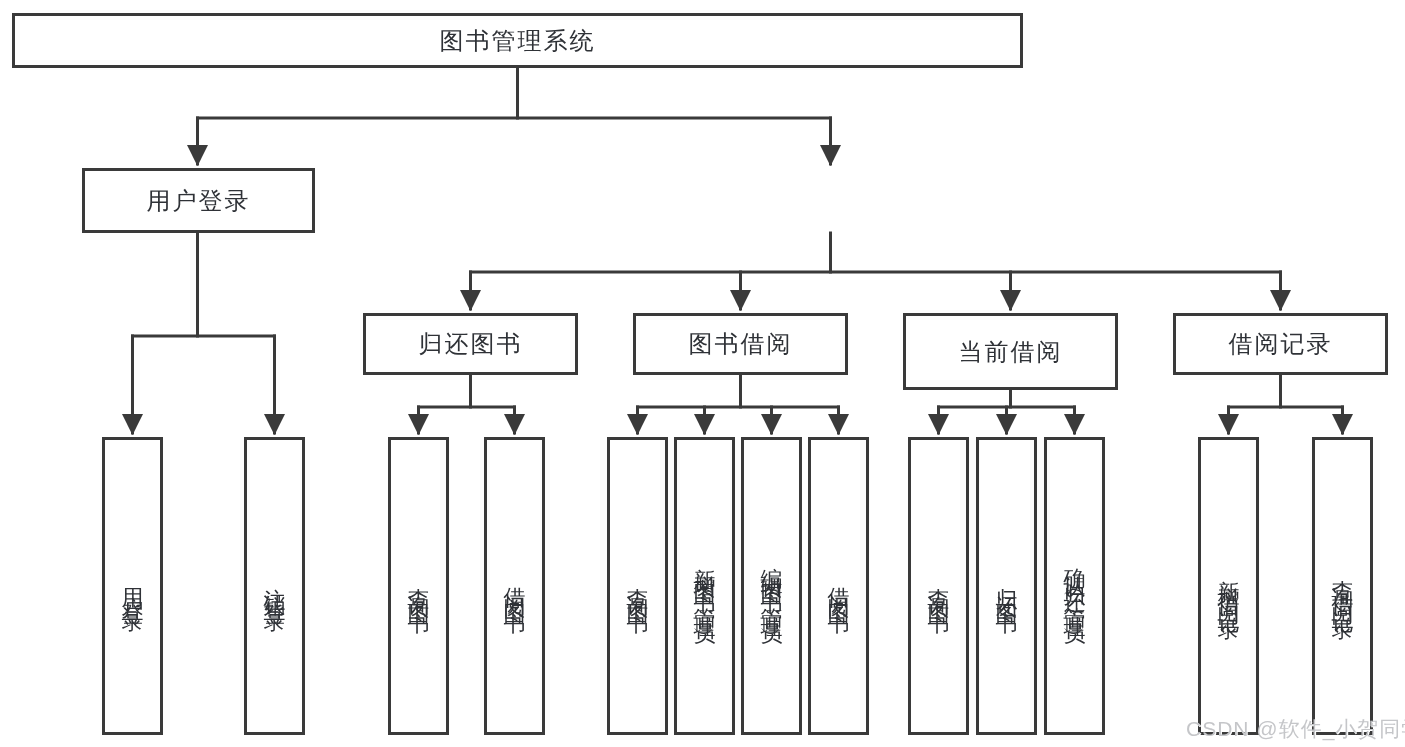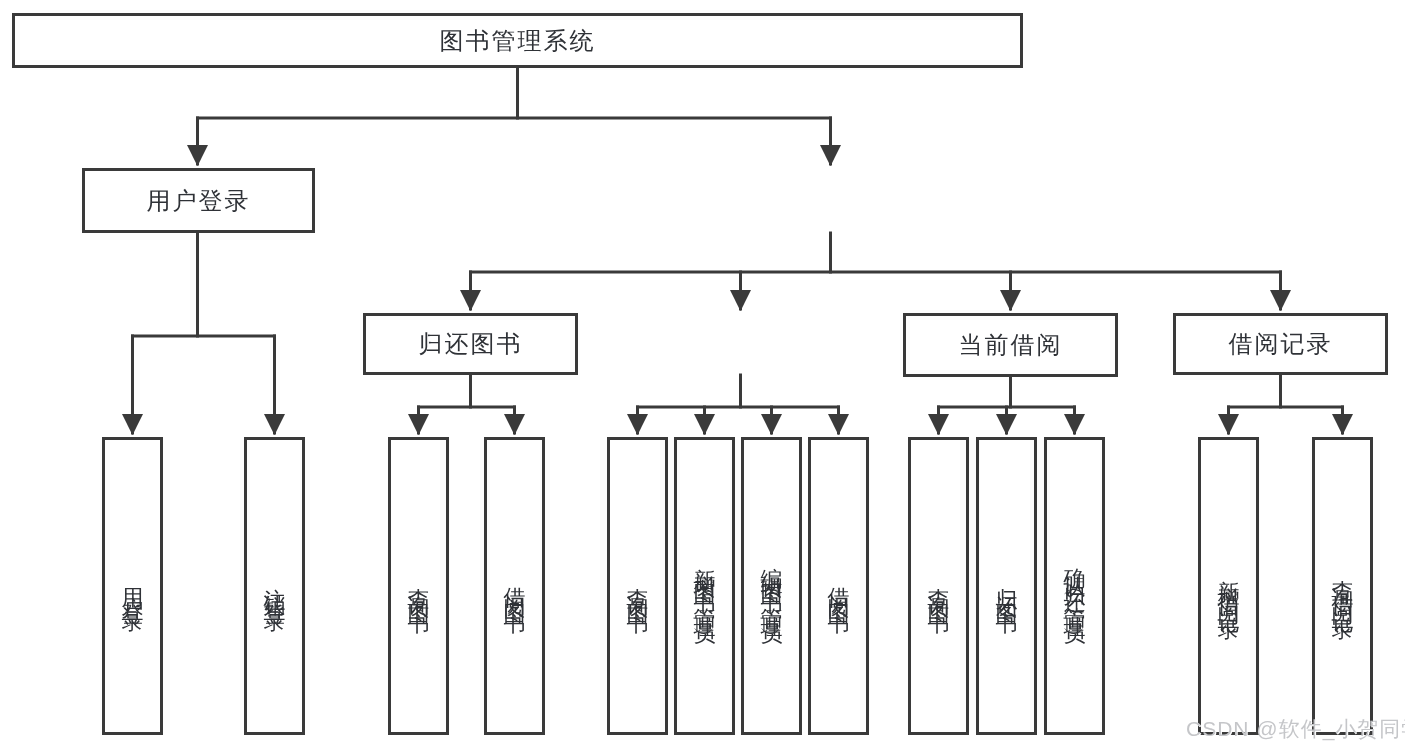--- a/index.html
+++ b/index.html
@@ -114,21 +114,22 @@
       <path d="M1228.5,407 V433" marker-end="url(#arrow)"></path>
       <path d="M1342.5,407 V433" marker-end="url(#arrow)"></path>
     </g>
   </svg>
 
   <div class="box h" style="left:12px;top:13px;width:1011px;height:55px">图书管理系统</div>
 
   <div class="box h" style="left:82px;top:168px;width:233px;height:65px">用户登录</div>
 
   <div class="box h" style="left:363px;top:313px;width:215px;height:62px">归还图书</div>
-  <div class="box h" style="left:903px;top:313px;width:215px;height:64px">当前借阅</div>
+  <div class="box h" style="left:633px;top:313px;width:215px;height:62px">图书借阅</div>
+  <div class="box h" style="left:903px;top:313px;width:215px;height:77px">当前借阅</div>
   <div class="box h" style="left:1173px;top:313px;width:215px;height:62px">借阅记录</div>
 
   <div class="box v" style="left:102px;top:437px;width:61px;height:298px">用户登录</div>
   <div class="box v" style="left:244px;top:437px;width:61px;height:298px">注销登录</div>
   <div class="box v" style="left:388px;top:437px;width:61px;height:298px">查询图书</div>
   <div class="box v" style="left:484px;top:437px;width:61px;height:298px">借阅图书</div>
   <div class="box v" style="left:607px;top:437px;width:61px;height:298px">查询图书</div>
   <div class="box v" style="left:674px;top:437px;width:61px;height:298px">新增图书（管理员）</div>
   <div class="box v" style="left:741px;top:437px;width:61px;height:298px">编辑图书（管理员）</div>
   <div class="box v" style="left:808px;top:437px;width:61px;height:298px">借阅图书</div>

